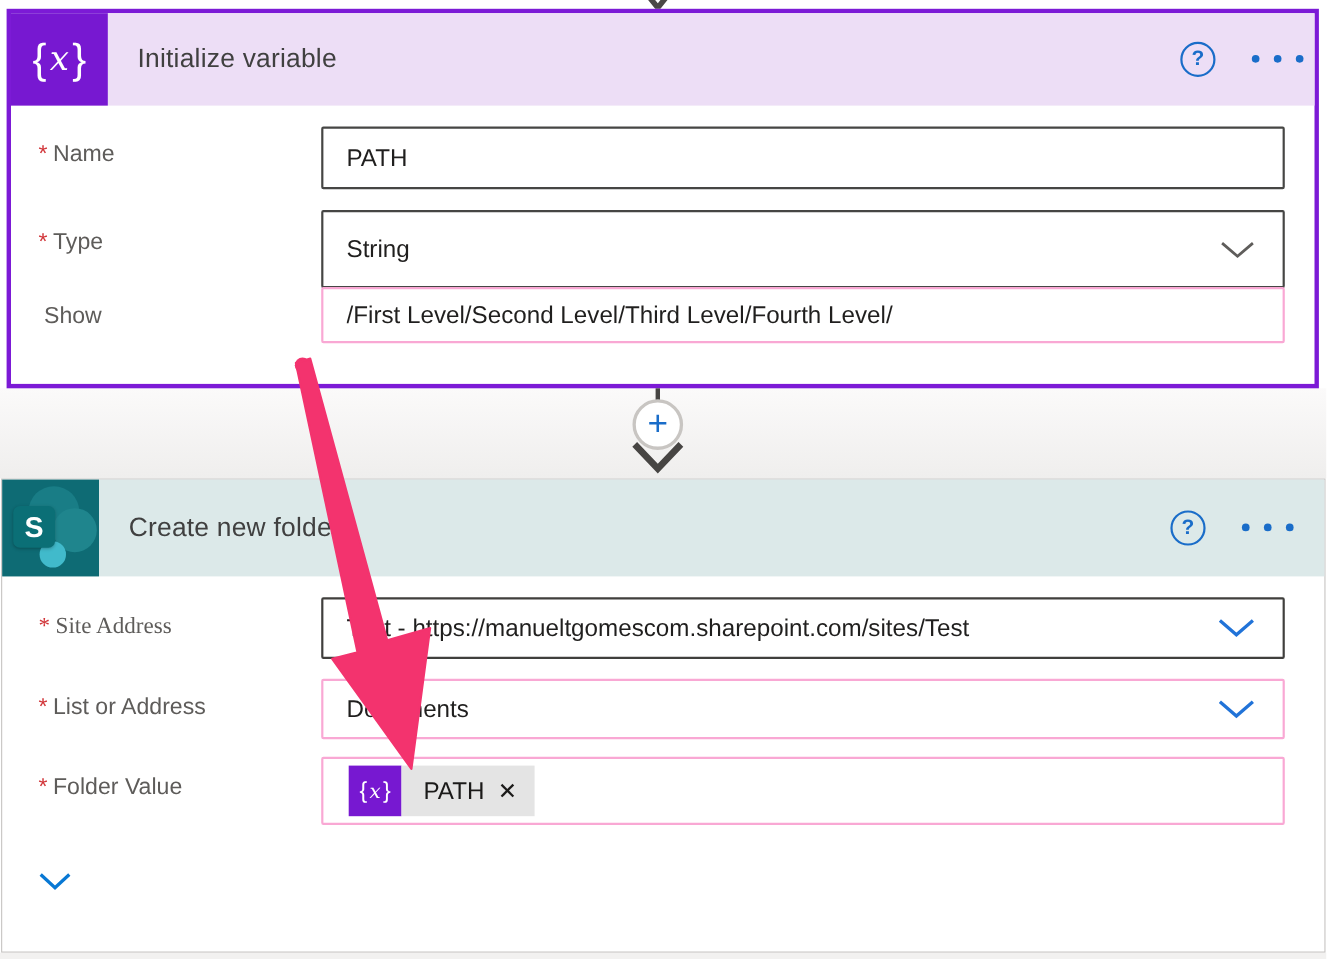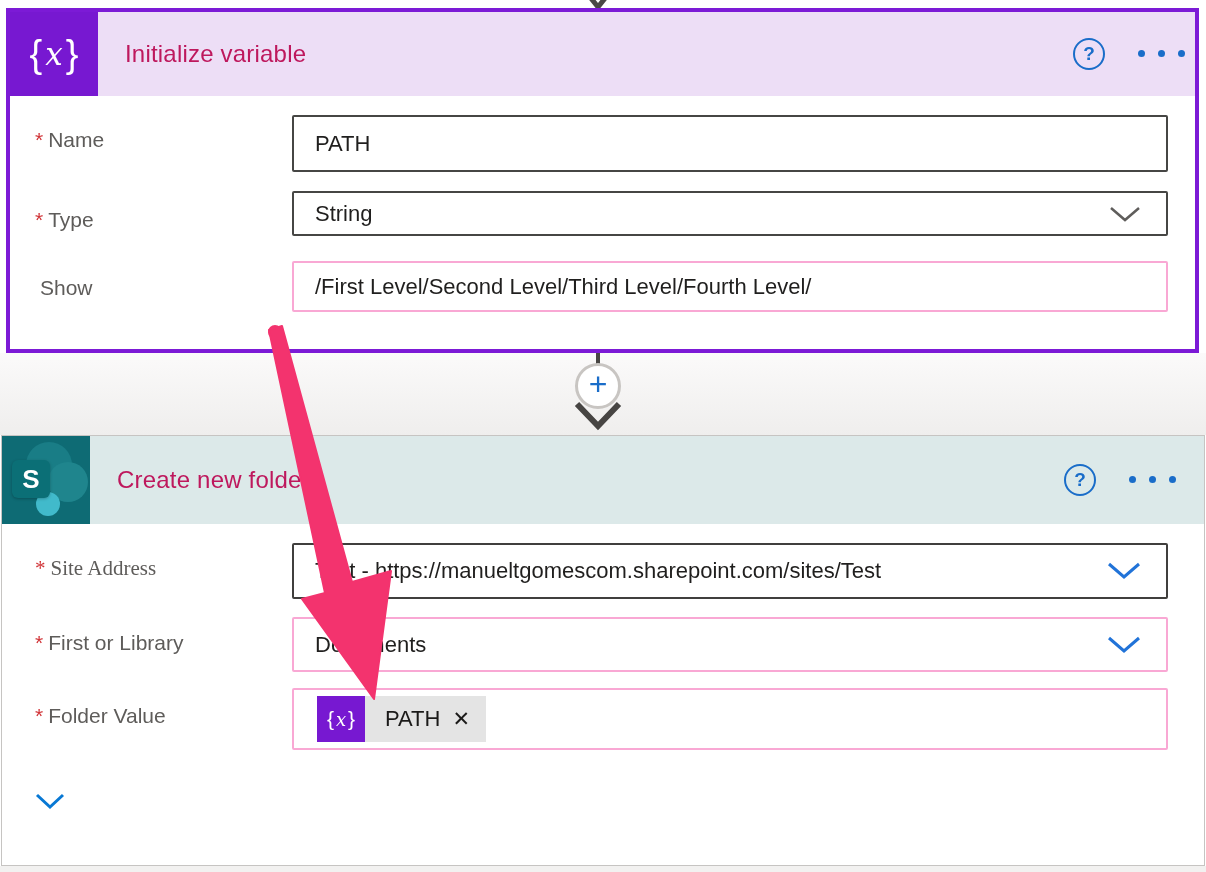--- a/index.html
+++ b/index.html
@@ -17,21 +17,21 @@
   
   .card1 { position:absolute; left:6px; top:8px; width:1193px; height:345px;
     border:4px solid #7C1AD6; background:#ffffff; }
   .card1-header { position:absolute; left:0; top:0; right:0; height:84px;
     background:#EDDEF6; display:flex; align-items:center; }
   .fx-tile { width:88px; height:84px; background:#7718D1; color:#fff;
     display:flex; align-items:center; justify-content:center;
     font-size:38px; flex:0 0 88px; }
   .fx-tile .fx-x, .token-fx .fx-x { font-family:"DejaVu Serif", serif; font-style:italic; }
   .fx-tile .fx-x { font-size:31px; padding:0 3px; }
-  .card-title { margin-left:27px; font-size:24px; color:#be185d; letter-spacing:0.2px; }
+  .card-title { margin-left:27px; font-size:24px; color:#404040; letter-spacing:0.2px; }
 
   .help-btn { position:absolute; width:32px; height:32px; border-radius:50%;
     border:2.5px solid #1A6DC9; color:#1A6DC9; display:flex; align-items:center;
     justify-content:center; font-size:19px; font-weight:700; background:transparent; cursor:pointer; }
   .dots-btn { position:absolute; display:flex; gap:13px; align-items:center; cursor:pointer;
     background:transparent; border:none; }
   .dots-btn i { width:7px; height:7px; border-radius:50%; background:#1A6DC9; display:block; }
 
   .c1-help { left:1063px; top:26px; } .c1-dots { left:1128px; top:38px; }
   .c2-help { left:1064px; top:464px; } .c2-dots { left:1129px; top:476px; }
@@ -43,21 +43,21 @@
     font-size:22px; color:#201F1E; display:flex; align-items:center; }
   .tbox input { border:none; outline:none; width:100%; height:100%;
     font:inherit; color:inherit; padding-left:21px; background:transparent; }
   .dd-text { padding-left:21px; }
   .chev { position:absolute; right:24px; top:50%; transform:translateY(-50%); }
   .border-dark { border:2px solid #464644; }
   .border-mid  { border:2px solid #403F3D; }
   .border-lite { border:2px solid #f9a8d4; }
 
   .r1-name-l { left:35px; top:128px; } .r1-name-b { top:115px; height:57px; }
-  .r1-type-l { left:35px; top:208px; } .r1-type-b { top:191px; height:45px; }
+  .r1-type-l { left:35px; top:208px; } .r1-type-b { top:191px; height:71px; }
   .r1-val-l  { left:35px; top:276px; } .r1-val-b  { top:261px; height:51px; }
 
   
   .conn-line { position:absolute; left:596px; top:353px; width:4px; height:13px; background:#474543; }
   .plus-btn { position:absolute; left:575px; top:363px; width:46px; height:46px; border-radius:50%;
     background:#fff; border:3px solid #C8C5C2; color:#1A6DC9; font-size:32px; font-weight:300;
     display:flex; align-items:center; justify-content:center; cursor:pointer; padding-bottom:4px; }
   .conn-chev { position:absolute; left:572px; top:399px; }
   .top-chev { position:absolute; left:574px; top:0; }
 
@@ -175,21 +175,21 @@
     </button>
 
   <div class="fld-label r2-site-l"><span class="req">*</span><span>Site Address</span></div>
   <div class="tbox border-mid r2-site-b">
     <span class="dd-text">Test - https://manueltgomescom.sharepoint.com/sites/Test</span>
     <svg class="chev" width="36" height="20" viewBox="0 0 36 20">
       <polyline points="3,3 18,16 33,3" fill="none" stroke="#2173D8" stroke-width="3"></polyline>
     </svg>
   </div>
 
-  <div class="fld-label r2-lib-l"><span class="req">*</span><span>First or Library</span></div>
+  <div class="fld-label r2-lib-l"><span class="req">*</span><span>List or Address</span></div>
   <div class="tbox border-lite r2-lib-b">
     <span class="dd-text">Documents</span>
     <svg class="chev" width="36" height="20" viewBox="0 0 36 20">
       <polyline points="3,3 18,16 33,3" fill="none" stroke="#2173D8" stroke-width="3"></polyline>
     </svg>
   </div>
 
   <div class="fld-label r2-fold-l"><span class="req">*</span><span>Folder Value</span></div>
   <div class="tbox border-lite r2-fold-b">
     <span class="token">

